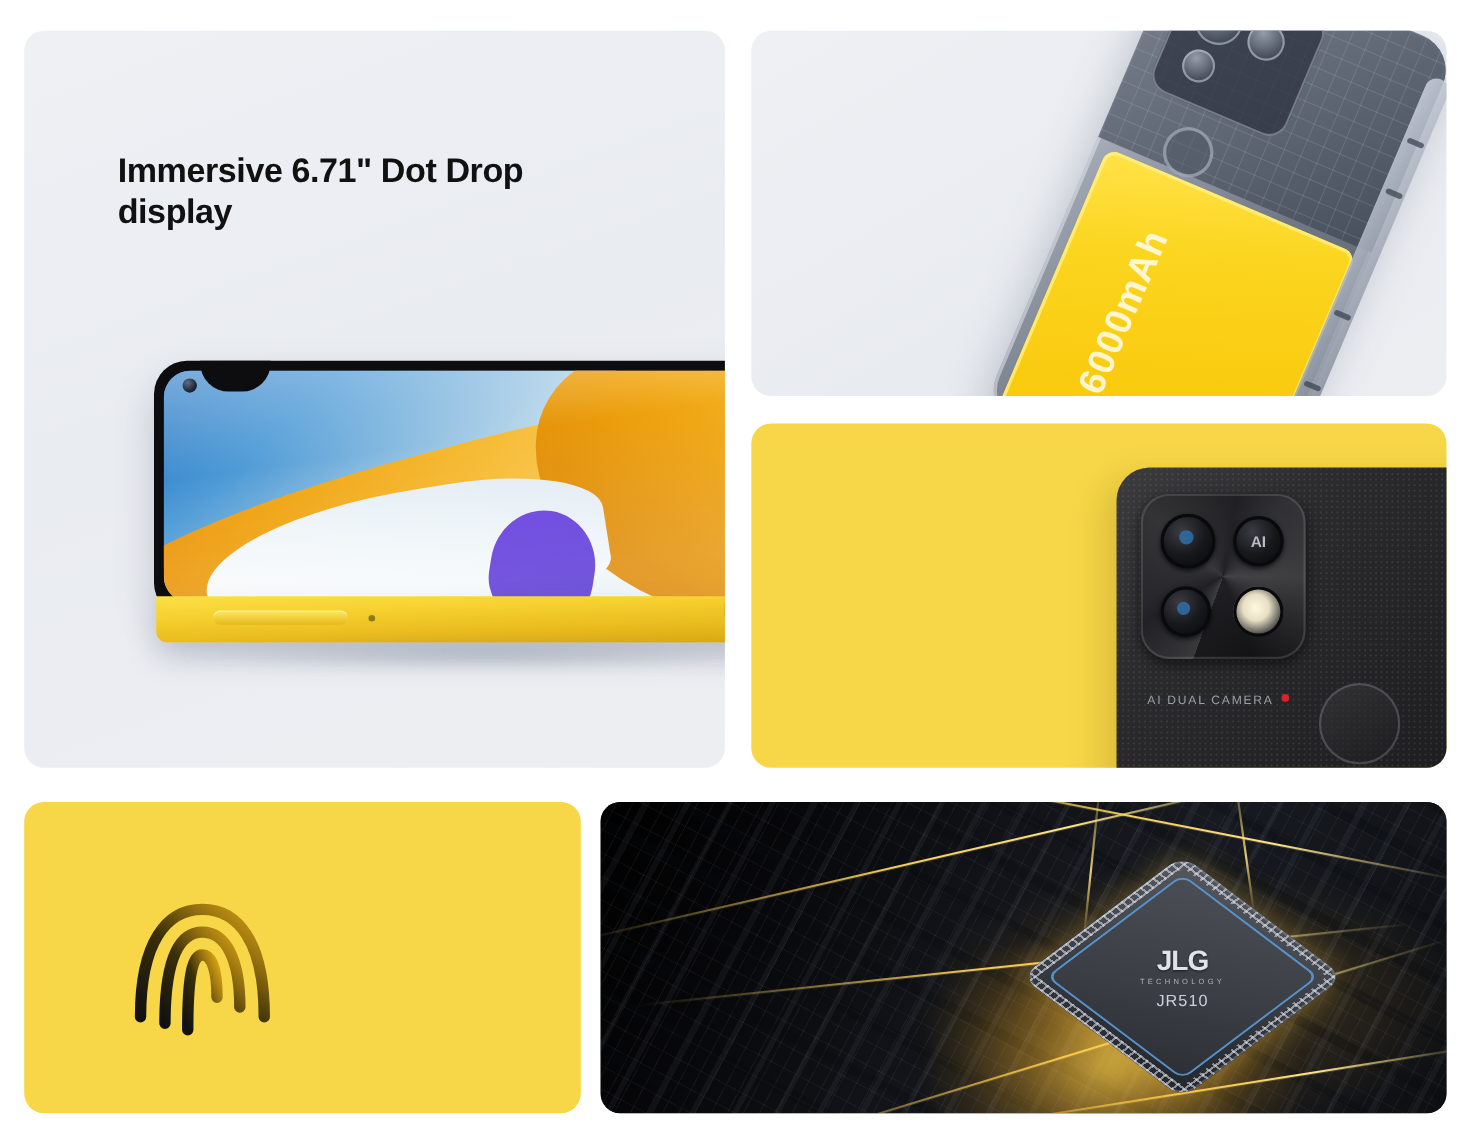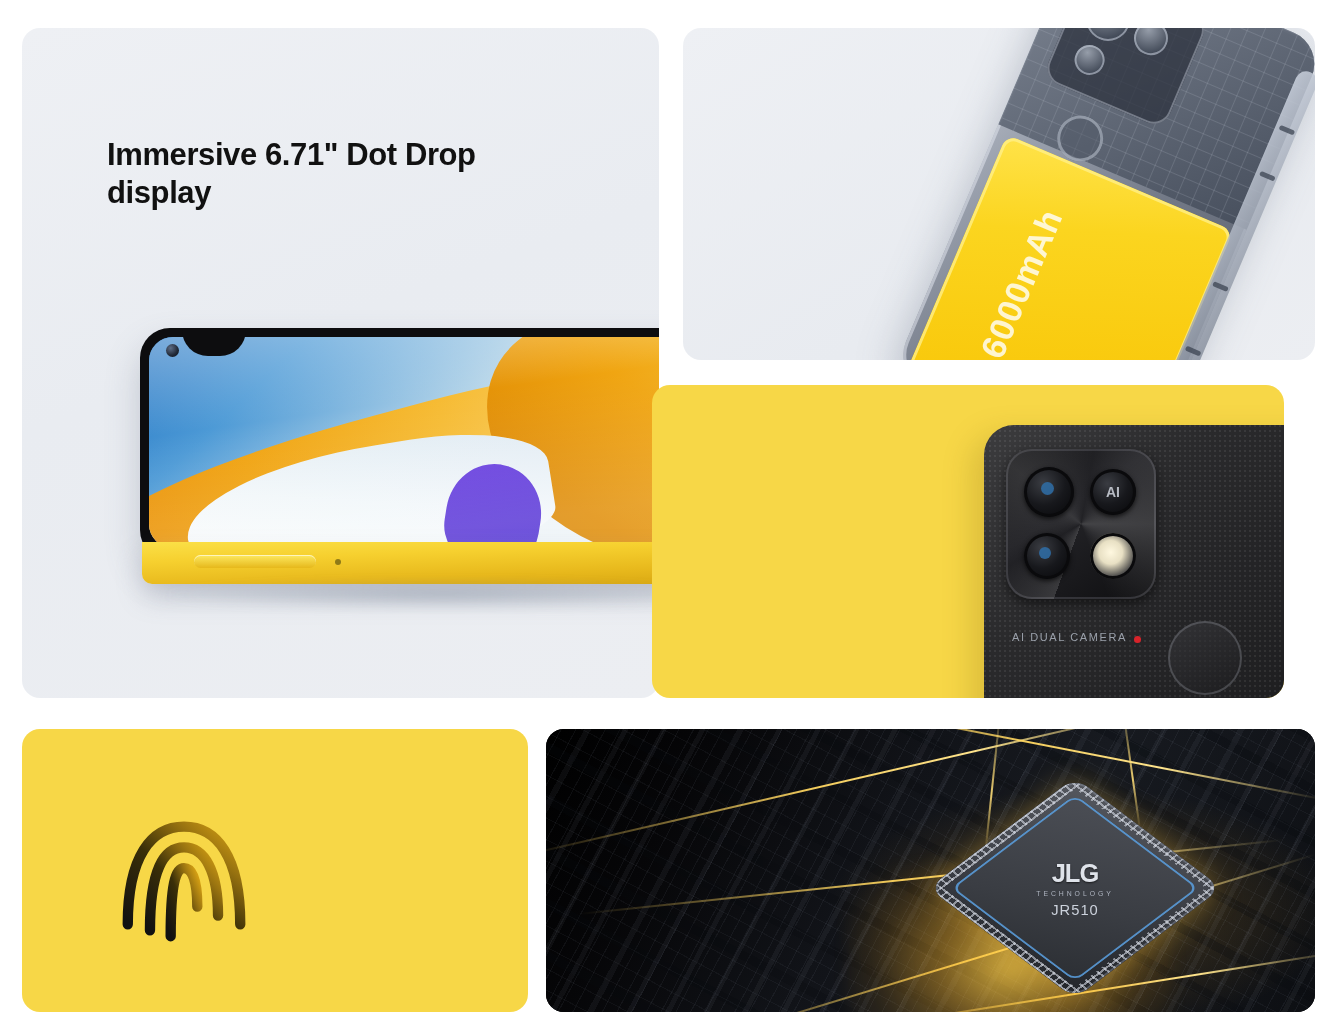--- a/index.html
+++ b/index.html
@@ -193,21 +193,21 @@
   }
   .xray-edge {
     position:absolute; left:296px; top:30px; width:22px; height:410px;
     border-radius:12px;
     background: linear-gradient(100deg, rgba(205,212,224,.85) 0%, rgba(120,128,142,.85) 100%);
   }
   .xray-port { position:absolute; right:2px; width:16px; height:5px; border-radius:3px; background: rgba(60,68,82,.75); }
 
   
   #card-camera {
-    left: 652px; top: 385px; width: 632px; height: 313px;
+    left: 683px; top: 385px; width: 632px; height: 313px;
     background: #f7d747;
   }
   .cam-phone {
     position:absolute; left:332px; top:40px; width:340px; height:300px;
     background: linear-gradient(135deg,#3c3c3e 0%,#2a2a2c 36%,#1c1c1e 100%);
     border-radius: 30px 0 0 0;
     box-shadow: -12px 10px 30px rgba(120,95,20,.22);
     overflow:hidden;
   }
   .cam-texture {
@@ -254,21 +254,21 @@
   }
   .cam-brand {
     position:absolute; left:196px; top:54px;
     font-size:62px; font-weight:bold; letter-spacing:-1px;
     color:#e6e8ec; opacity:.92;
     text-shadow: 0 2px 4px rgba(0,0,0,.6);
   }
   .cam-caption {
     position:absolute; left:28px; top:206px;
     font-size:11px; letter-spacing:1.6px; color:#9aa0aa;
-    display:flex; align-items:flex-end; gap:7px;
+    display:flex; align-items:flex-start; gap:7px;
   }
   .cam-dot { width:7px; height:7px; border-radius:50%; background:#d8232a; display:inline-block; }
   .cam-fp-ring {
     position:absolute; left:184px; top:196px; width:74px; height:74px;
     border-radius:50%;
     box-shadow: inset 0 0 0 2px rgba(130,132,140,.40);
     background: linear-gradient(150deg, rgba(60,60,64,.6), rgba(26,26,28,.6));
   }
 
   

